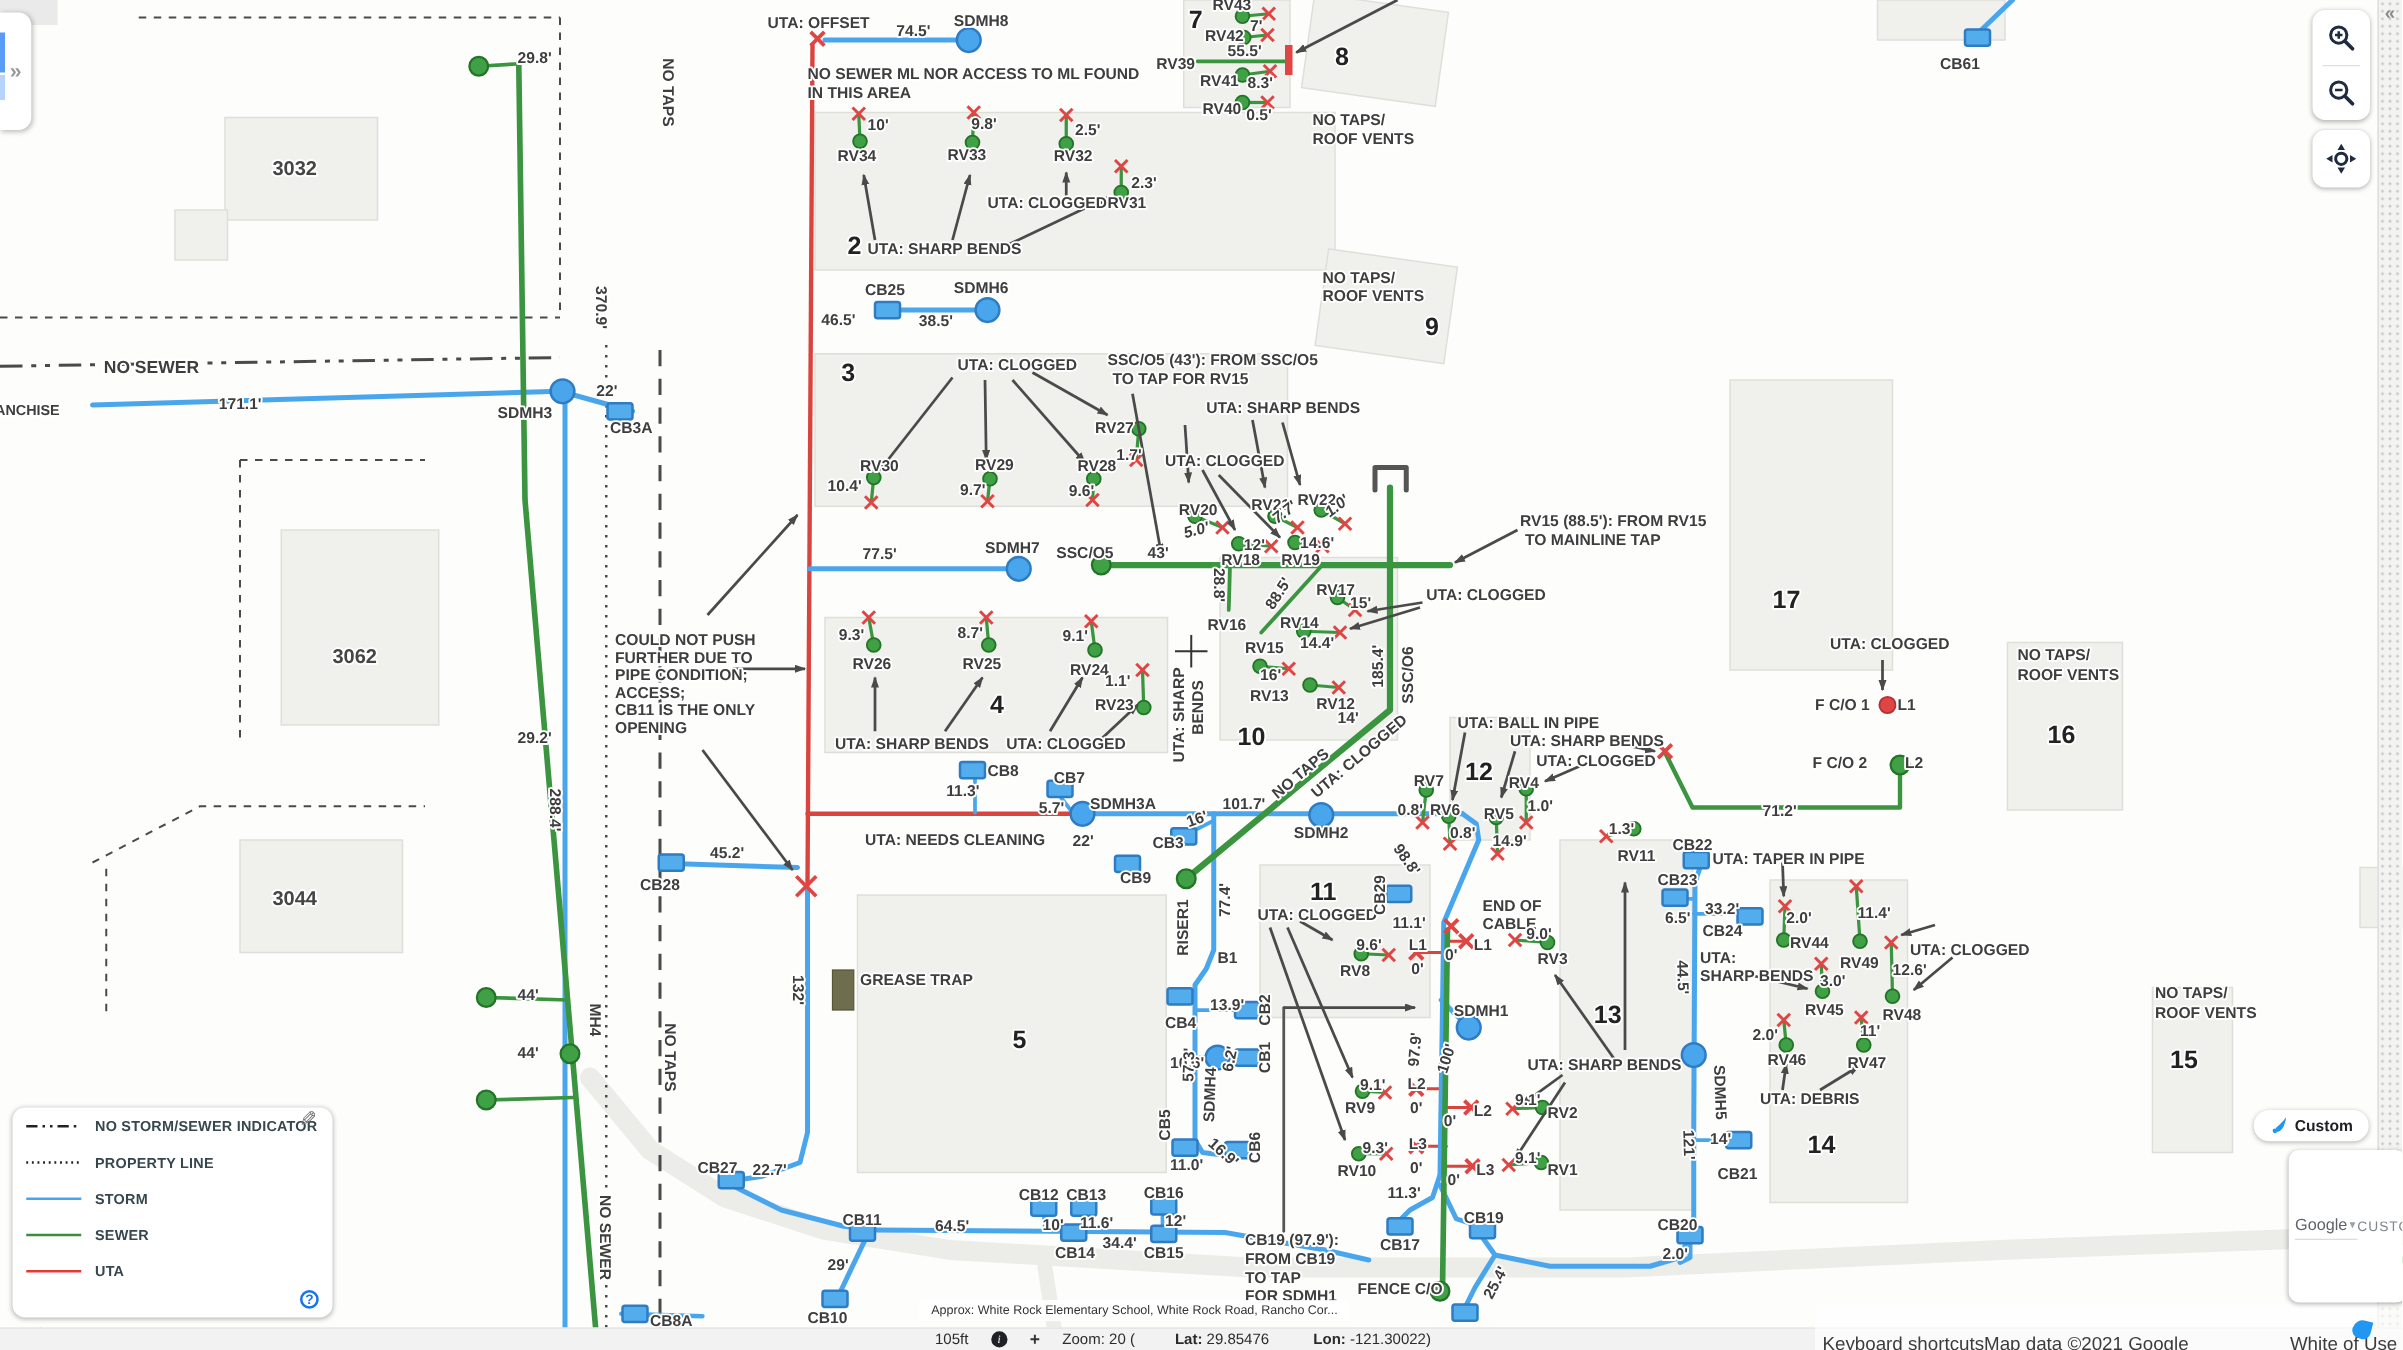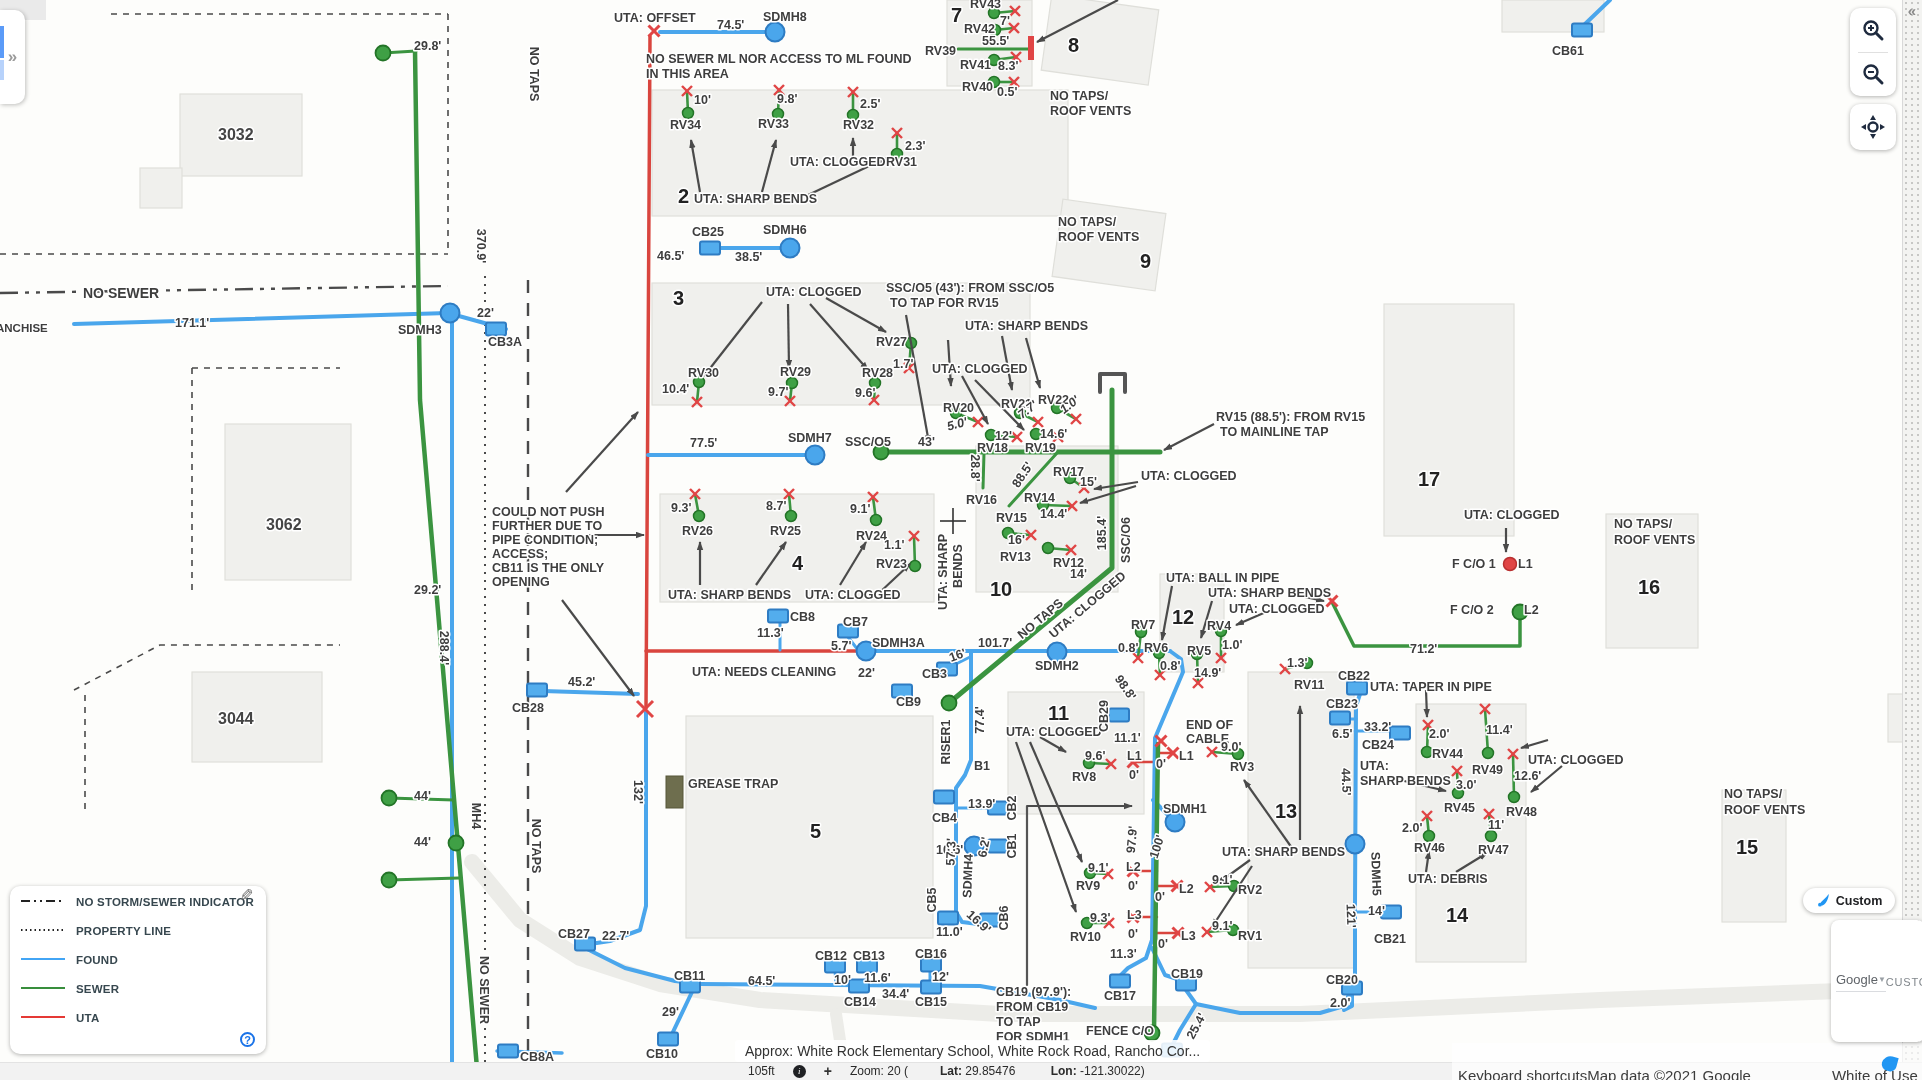--- a/index.html
+++ b/index.html
@@ -24,21 +24,21 @@
   
   .legend{left:10px;top:886px;width:256px;height:168px;padding:10px 14px 8px 10px;}
   .lrow{display:flex;align-items:flex-start;height:29px;}
   .lsw{width:46px;margin-right:10px;flex:none;}
   .llab{font-size:11.5px;font-weight:bold;color:#37474f;letter-spacing:.2px;white-space:nowrap;}
   .pencil{left:238px;top:884px;font-size:17px;color:#757575;transform:rotate(90deg);cursor:pointer;}
   .help{left:240px;top:1032px;width:15px;height:15px;border:2px solid #1a73e8;border-radius:50%;color:#1a73e8;font-size:11px;font-weight:bold;display:flex;align-items:center;justify-content:center;cursor:pointer;}
   .gear{left:24px;top:1058px;font-size:19px;color:#3c4043;cursor:pointer;}
   
   .footbar{left:0;top:1062px;width:1922px;height:18px;background:#f2f2f2;border-top:1px solid #e3e3e3;}
-  .approxbox{left:735px;top:1040px;padding:3px 10px;background:rgba(255,255,255,.88);border-radius:3px;font-size:14px;color:#333;white-space:nowrap;}
+  .approxbox{left:735px;top:1040px;padding:3px 10px;background:rgba(255,255,255,.88);border-radius:3px;font-size:10px;color:#333;white-space:nowrap;}
   .statusline{left:748px;top:1063px;display:flex;align-items:center;gap:18px;font-size:12px;color:#2b2b2b;white-space:nowrap;}
   .statusline b{font-weight:bold;padding-left:32px;}
   .info-dot{width:13px;height:13px;border-radius:50%;background:#202124;color:#fff;font-size:9px;display:flex;align-items:center;justify-content:center;font-style:italic;font-family:"Liberation Serif",serif;}
   .plus{font-size:14px;font-weight:bold;color:#333;}
   .attrib{left:1452px;top:1043px;display:flex;align-items:center;font-size:15px;color:#3c3c3c;background:rgba(255,255,255,.65);padding:2px 6px;white-space:nowrap;}
   .sbar{display:flex;align-items:flex-end;gap:4px;margin-top:44px;}
   .sbar .bar{width:50px;height:5px;border:1px solid #555;border-top:none;}
   
   .chip{left:1803px;top:888px;width:92px;height:25px;border-radius:13px;display:flex;align-items:center;justify-content:center;gap:5px;font-size:12.5px;font-weight:bold;color:#202124;cursor:pointer;}
   .spanel{left:1803px;top:920px;width:94px;height:122px;border-radius:8px;padding:8px 10px 6px 5px;display:flex;flex-direction:row;align-items:center;margin-left:28px;}
@@ -758,21 +758,21 @@
         <div class="lrow">
           <svg class="lsw" width="46" height="10">
       <line x1="1" y1="5" x2="45" y2="5" stroke="#222" stroke-width="2" stroke-dasharray="1.5 3"></line>
     </svg>
           <span class="llab">PROPERTY LINE</span>
         </div>
         <div class="lrow">
           <svg class="lsw" width="46" height="10">
       <line x1="1" y1="5" x2="45" y2="5" stroke="#42a5f5" stroke-width="2"></line>
     </svg>
-          <span class="llab">FOUND</span>
+          <span class="llab">STORM</span>
         </div>
         <div class="lrow">
           <svg class="lsw" width="46" height="10">
       <line x1="1" y1="5" x2="45" y2="5" stroke="#388e3c" stroke-width="2"></line>
     </svg>
           <span class="llab">SEWER</span>
         </div>
         <div class="lrow">
           <svg class="lsw" width="46" height="10">
       <line x1="1" y1="5" x2="45" y2="5" stroke="#e53935" stroke-width="2"></line>

